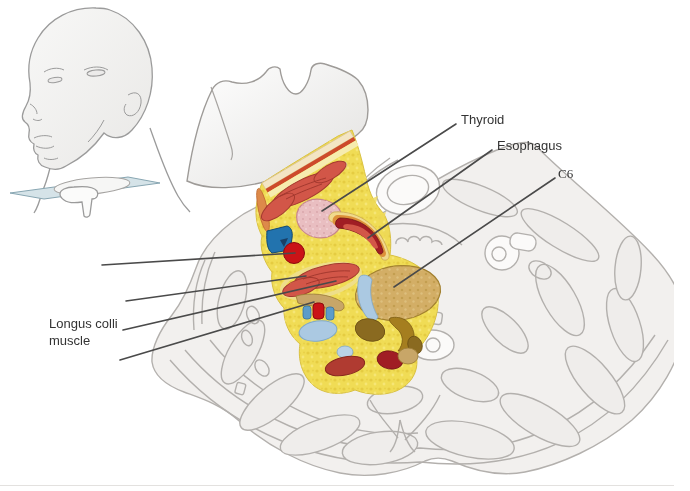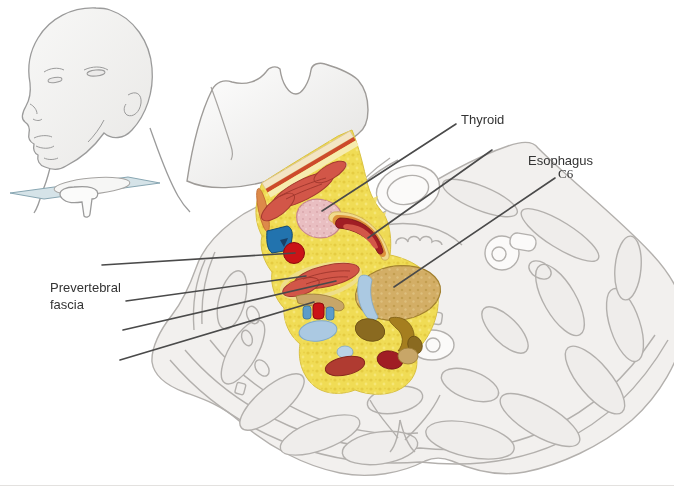--- a/index.html
+++ b/index.html
@@ -6,21 +6,21 @@
   .canvas{
     position:relative;width:674px;height:491px;background:#ffffff;
     overflow:hidden;font-family:"Liberation Sans",sans-serif;
   }
   .art{position:absolute;left:0;top:0;}
   .lbl{
     position:absolute;font-size:13px;line-height:16.5px;color:#333333;
     white-space:normal;
   }
   .lbl-thyroid{left:461px;top:112px;}
-  .lbl-esophagus{left:497px;top:153px;margin-left:31px;}
+  .lbl-esophagus{left:497px;top:138px;}
   .lbl-c6{left:558px;top:166px;font-family:Liberation Serif, serif;}
   .lbl-carotid{left:52px;top:242px;width:64px;}
   .lbl-prevertebral{left:50px;top:280px;width:92px;}
   .lbl-longus{left:49px;top:316px;width:90px;}
   .lbl-transverse{left:51px;top:352px;width:84px;}
   .bottom-rule{position:absolute;left:0;top:485px;width:690px;height:1px;background:#e3e1df;}
 </style>
 </head>
 <body>
 
@@ -252,17 +252,17 @@
     <line x1="102" y1="265" x2="295" y2="253"></line>
     <line x1="126" y1="301" x2="306" y2="276"></line>
     <line x1="123" y1="330" x2="336" y2="281"></line>
     <line x1="120" y1="360" x2="314" y2="302"></line>
   </g>
 </svg>
 
 <div class="lbl lbl-thyroid">Thyroid</div>
 <div class="lbl lbl-esophagus">Esophagus</div>
 <div class="lbl lbl-c6">C6</div>
-<div class="lbl lbl-prevertebral">Prevertebral fascia</div>
+<div class="lbl lbl-longus">Longus colli muscle</div>
 
 <div class="bottom-rule"></div>
 
 </div>
 
 </body></html>

